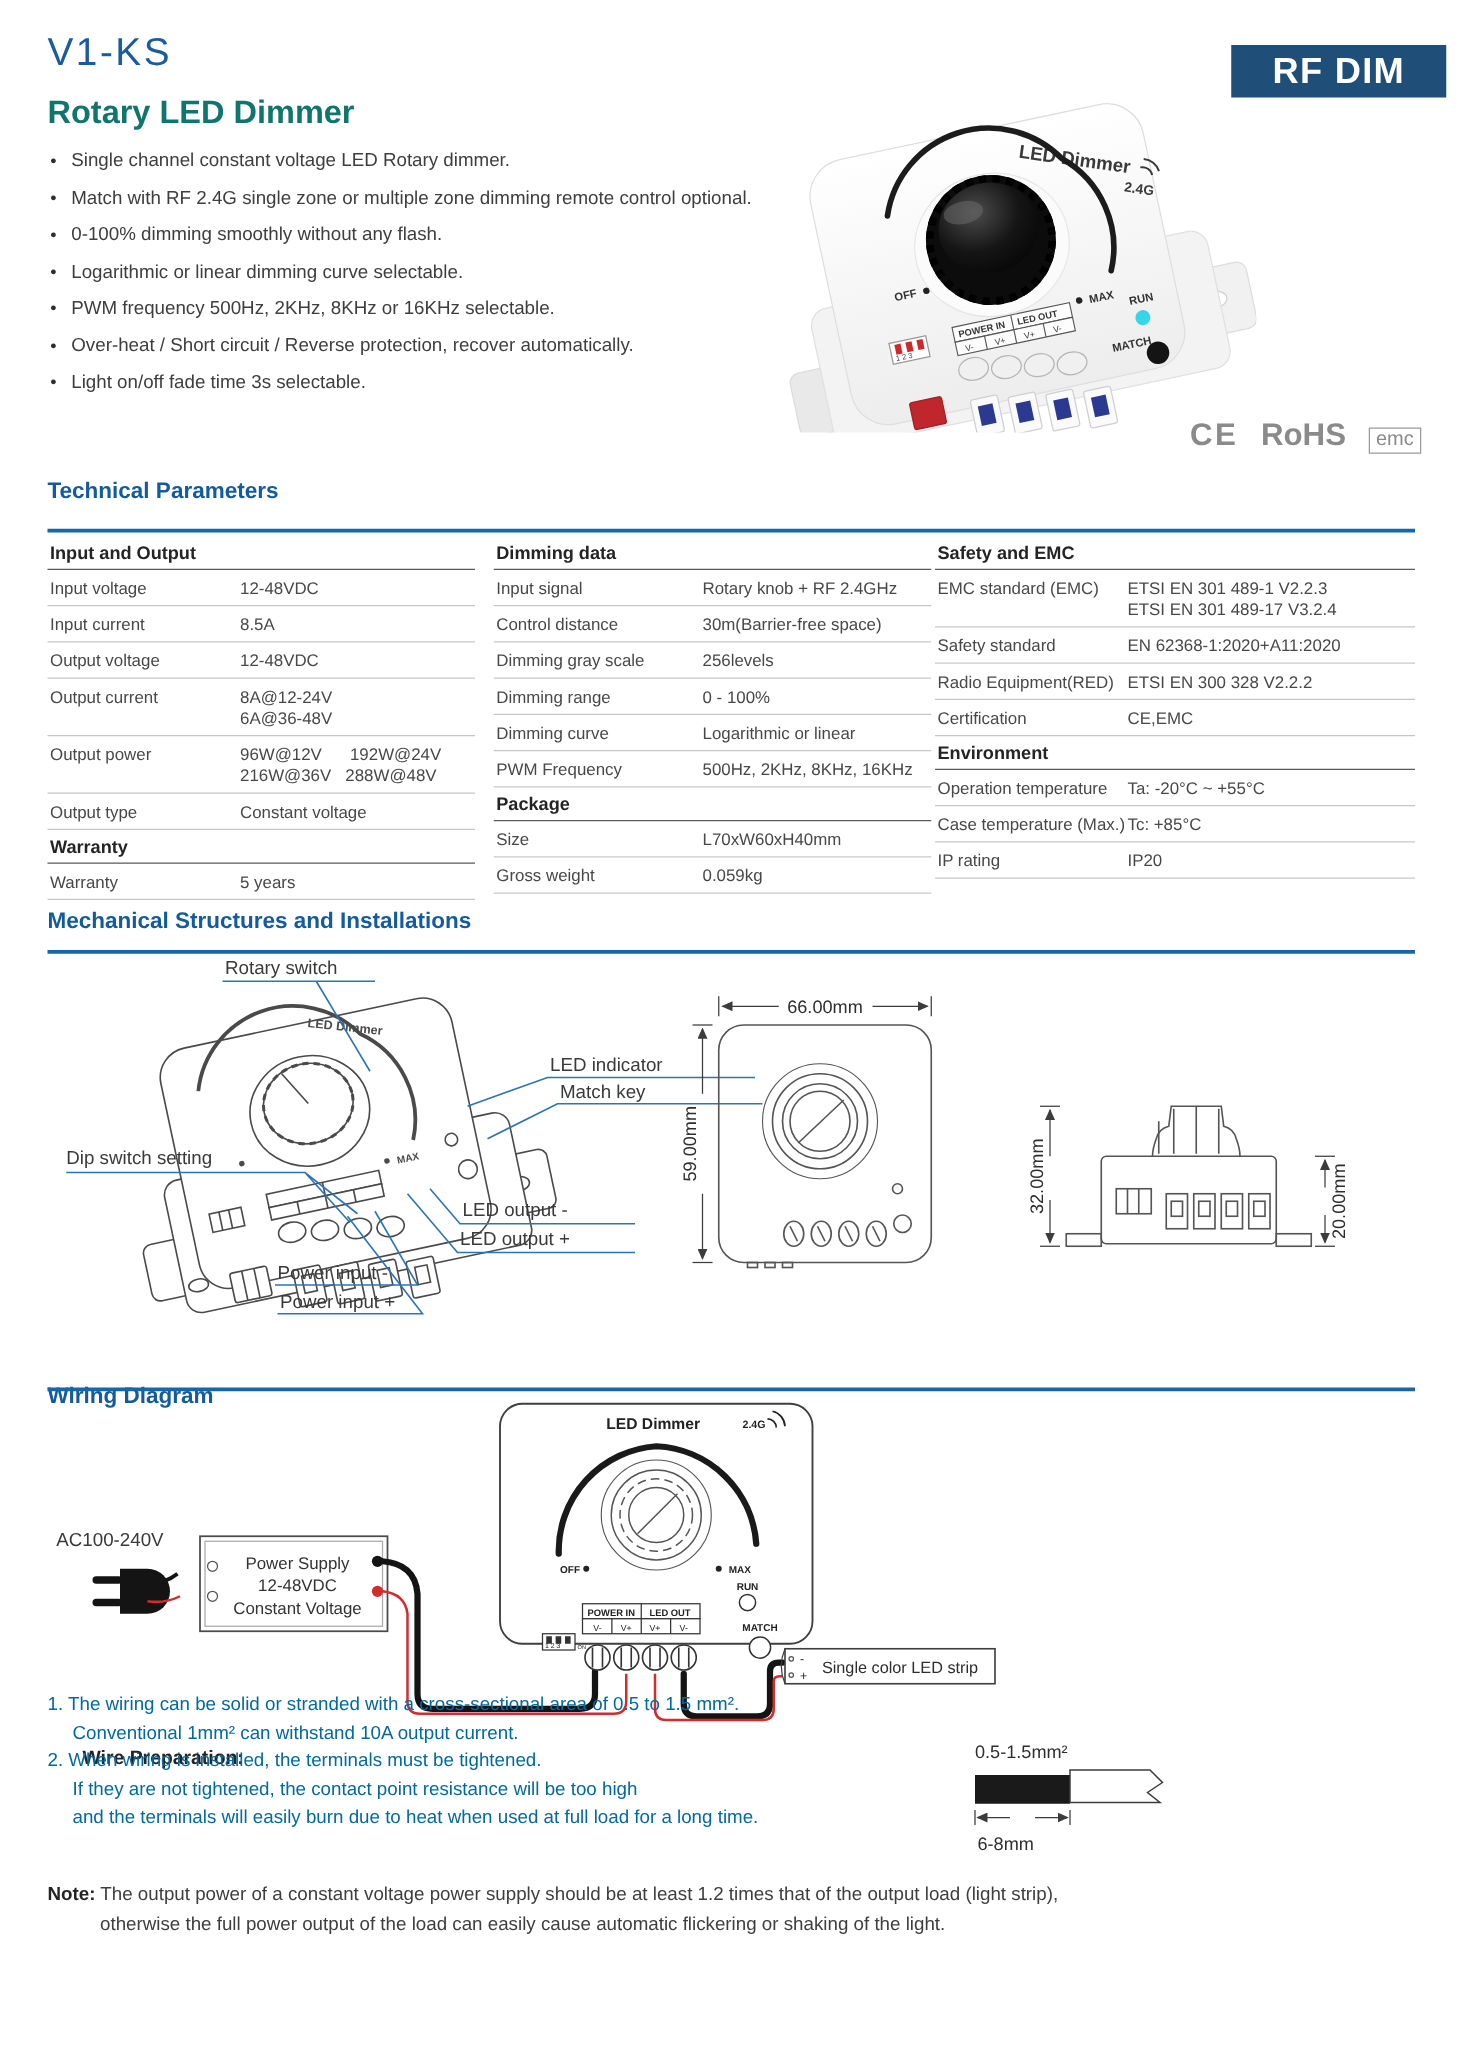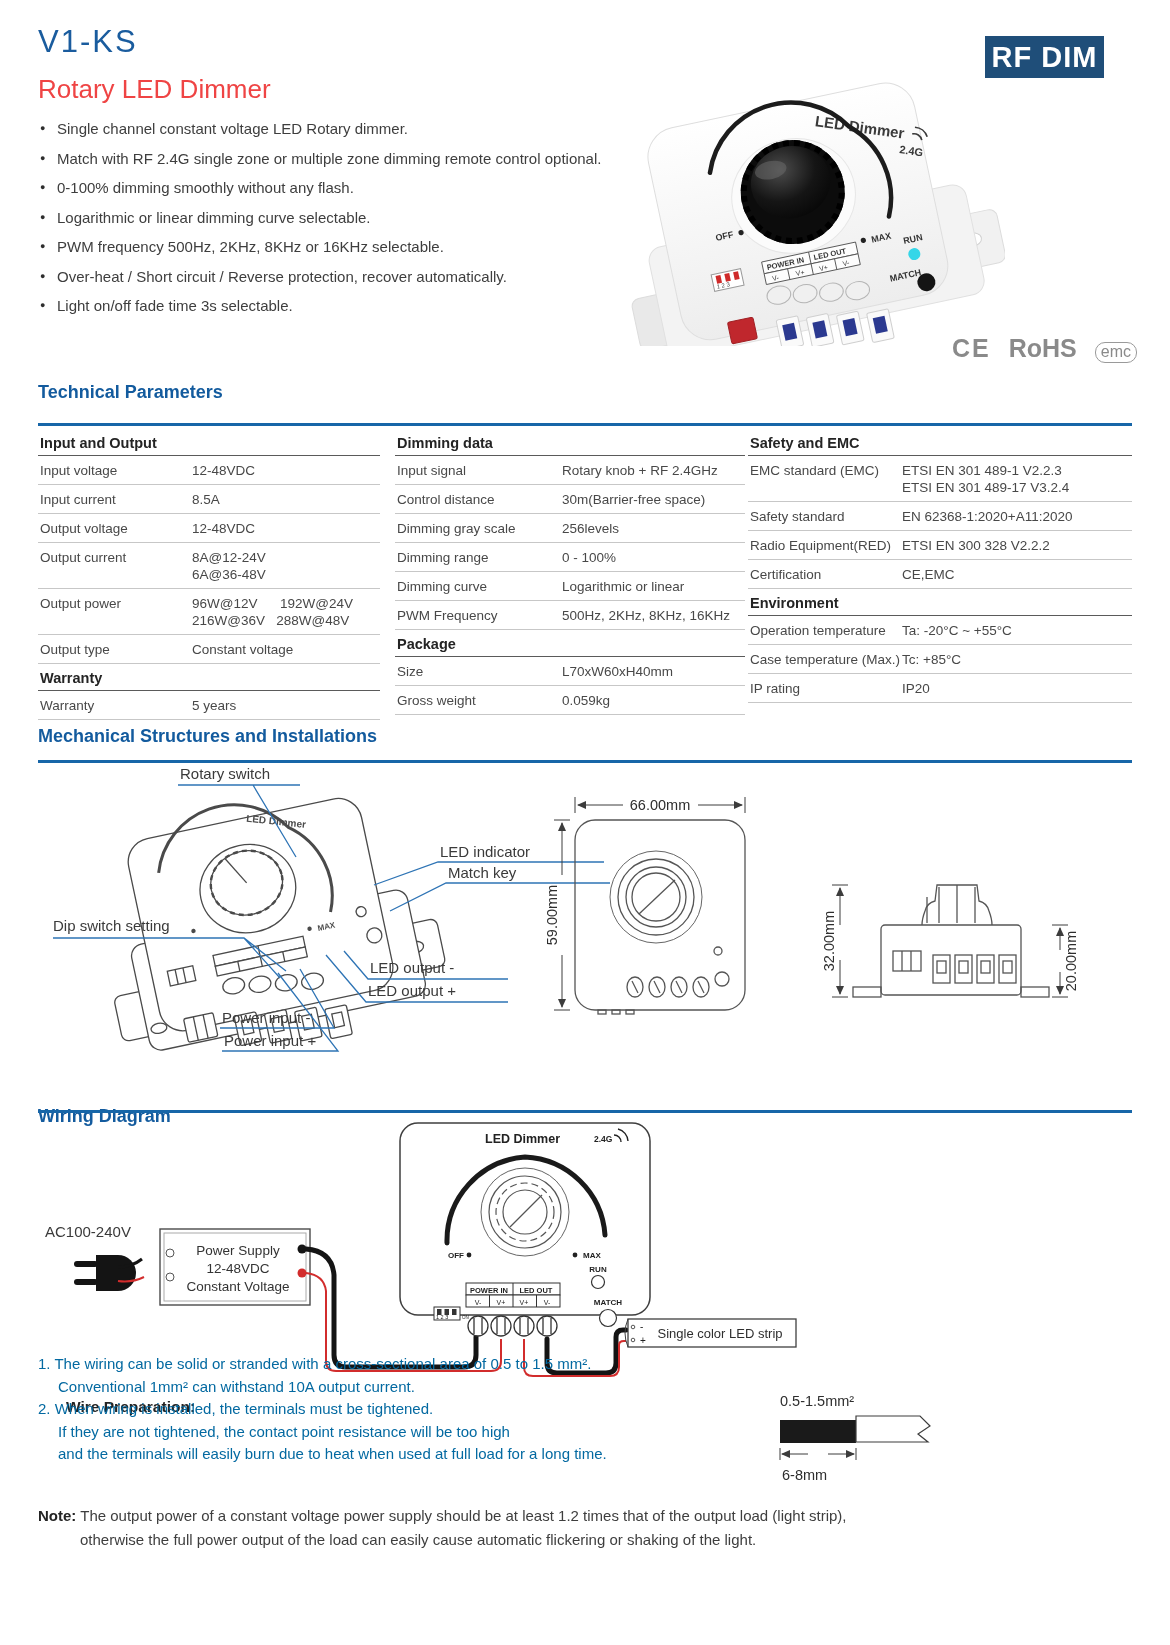--- a/index.html
+++ b/index.html
@@ -2,33 +2,33 @@
 <html><head>
 <meta charset="utf-8">
 <style>
   html,body{margin:0;padding:0;background:#fff;}
   .page{position:relative;width:1170px;height:1645px;background:#fff;overflow:hidden;
         font-family:"Liberation Sans",sans-serif;color:#3e3e3e;}
   .abs{position:absolute;}
 
   
   .model{left:38px;top:24px;font-size:31px;font-weight:500;color:#1a5c9e;letter-spacing:2px;}
-  .badge{left:985px;top:36px;width:119px;height:42px;background:#1f4e79;color:#fff;
+  .badge{left:985px;top:36px;width:172px;height:42px;background:#1f4e79;color:#fff;
          display:flex;align-items:center;justify-content:center;font-size:29px;font-weight:600;letter-spacing:1px;}
-  .subtitle{left:38px;top:74px;font-size:26px;font-weight:400;color:#ef4444;}
+  .subtitle{left:38px;top:74px;font-size:26px;font-weight:700;color:#0f766e;}
   .features{left:40px;top:120px;margin:0;padding:0;width:580px;}
   .features li{list-style:none;position:relative;padding-left:17px;margin-bottom:12.5px;
                font-size:15px;color:#3e3e3e;}
   .features li::before{content:"●";position:absolute;left:0;top:3px;font-size:9px;color:#2e2e2e;}
 
   
   .certs{left:952px;top:334px;display:flex;align-items:baseline;gap:18px;color:#8a8a8a;}
   .cert-ce{font-size:25px;font-weight:600;letter-spacing:2px;text-align:center;}
   .cert-rohs{font-size:25px;font-weight:700;}
-  .cert-emc{font-size:16px;font-weight:500;border:1.5px solid #9a9a9a;border-radius:10px;padding:0 5px 1px;}
+  .cert-emc{font-size:16px;font-weight:500;border:1.5px solid #9a9a9a;border-radius:0;padding:0 5px 1px;}
 
   
   .sec-h{font-size:18px;font-weight:600;color:#135b9e;}
   .hr{height:2.5px;background:#1766a8;left:38px;width:1094px;}
 
   
   .tcol{position:absolute;top:429px;}
   .tcol1{left:38px;width:342px;}
   .tcol2{left:395px;width:350px;}
   .tcol3{left:748px;width:384px;}

